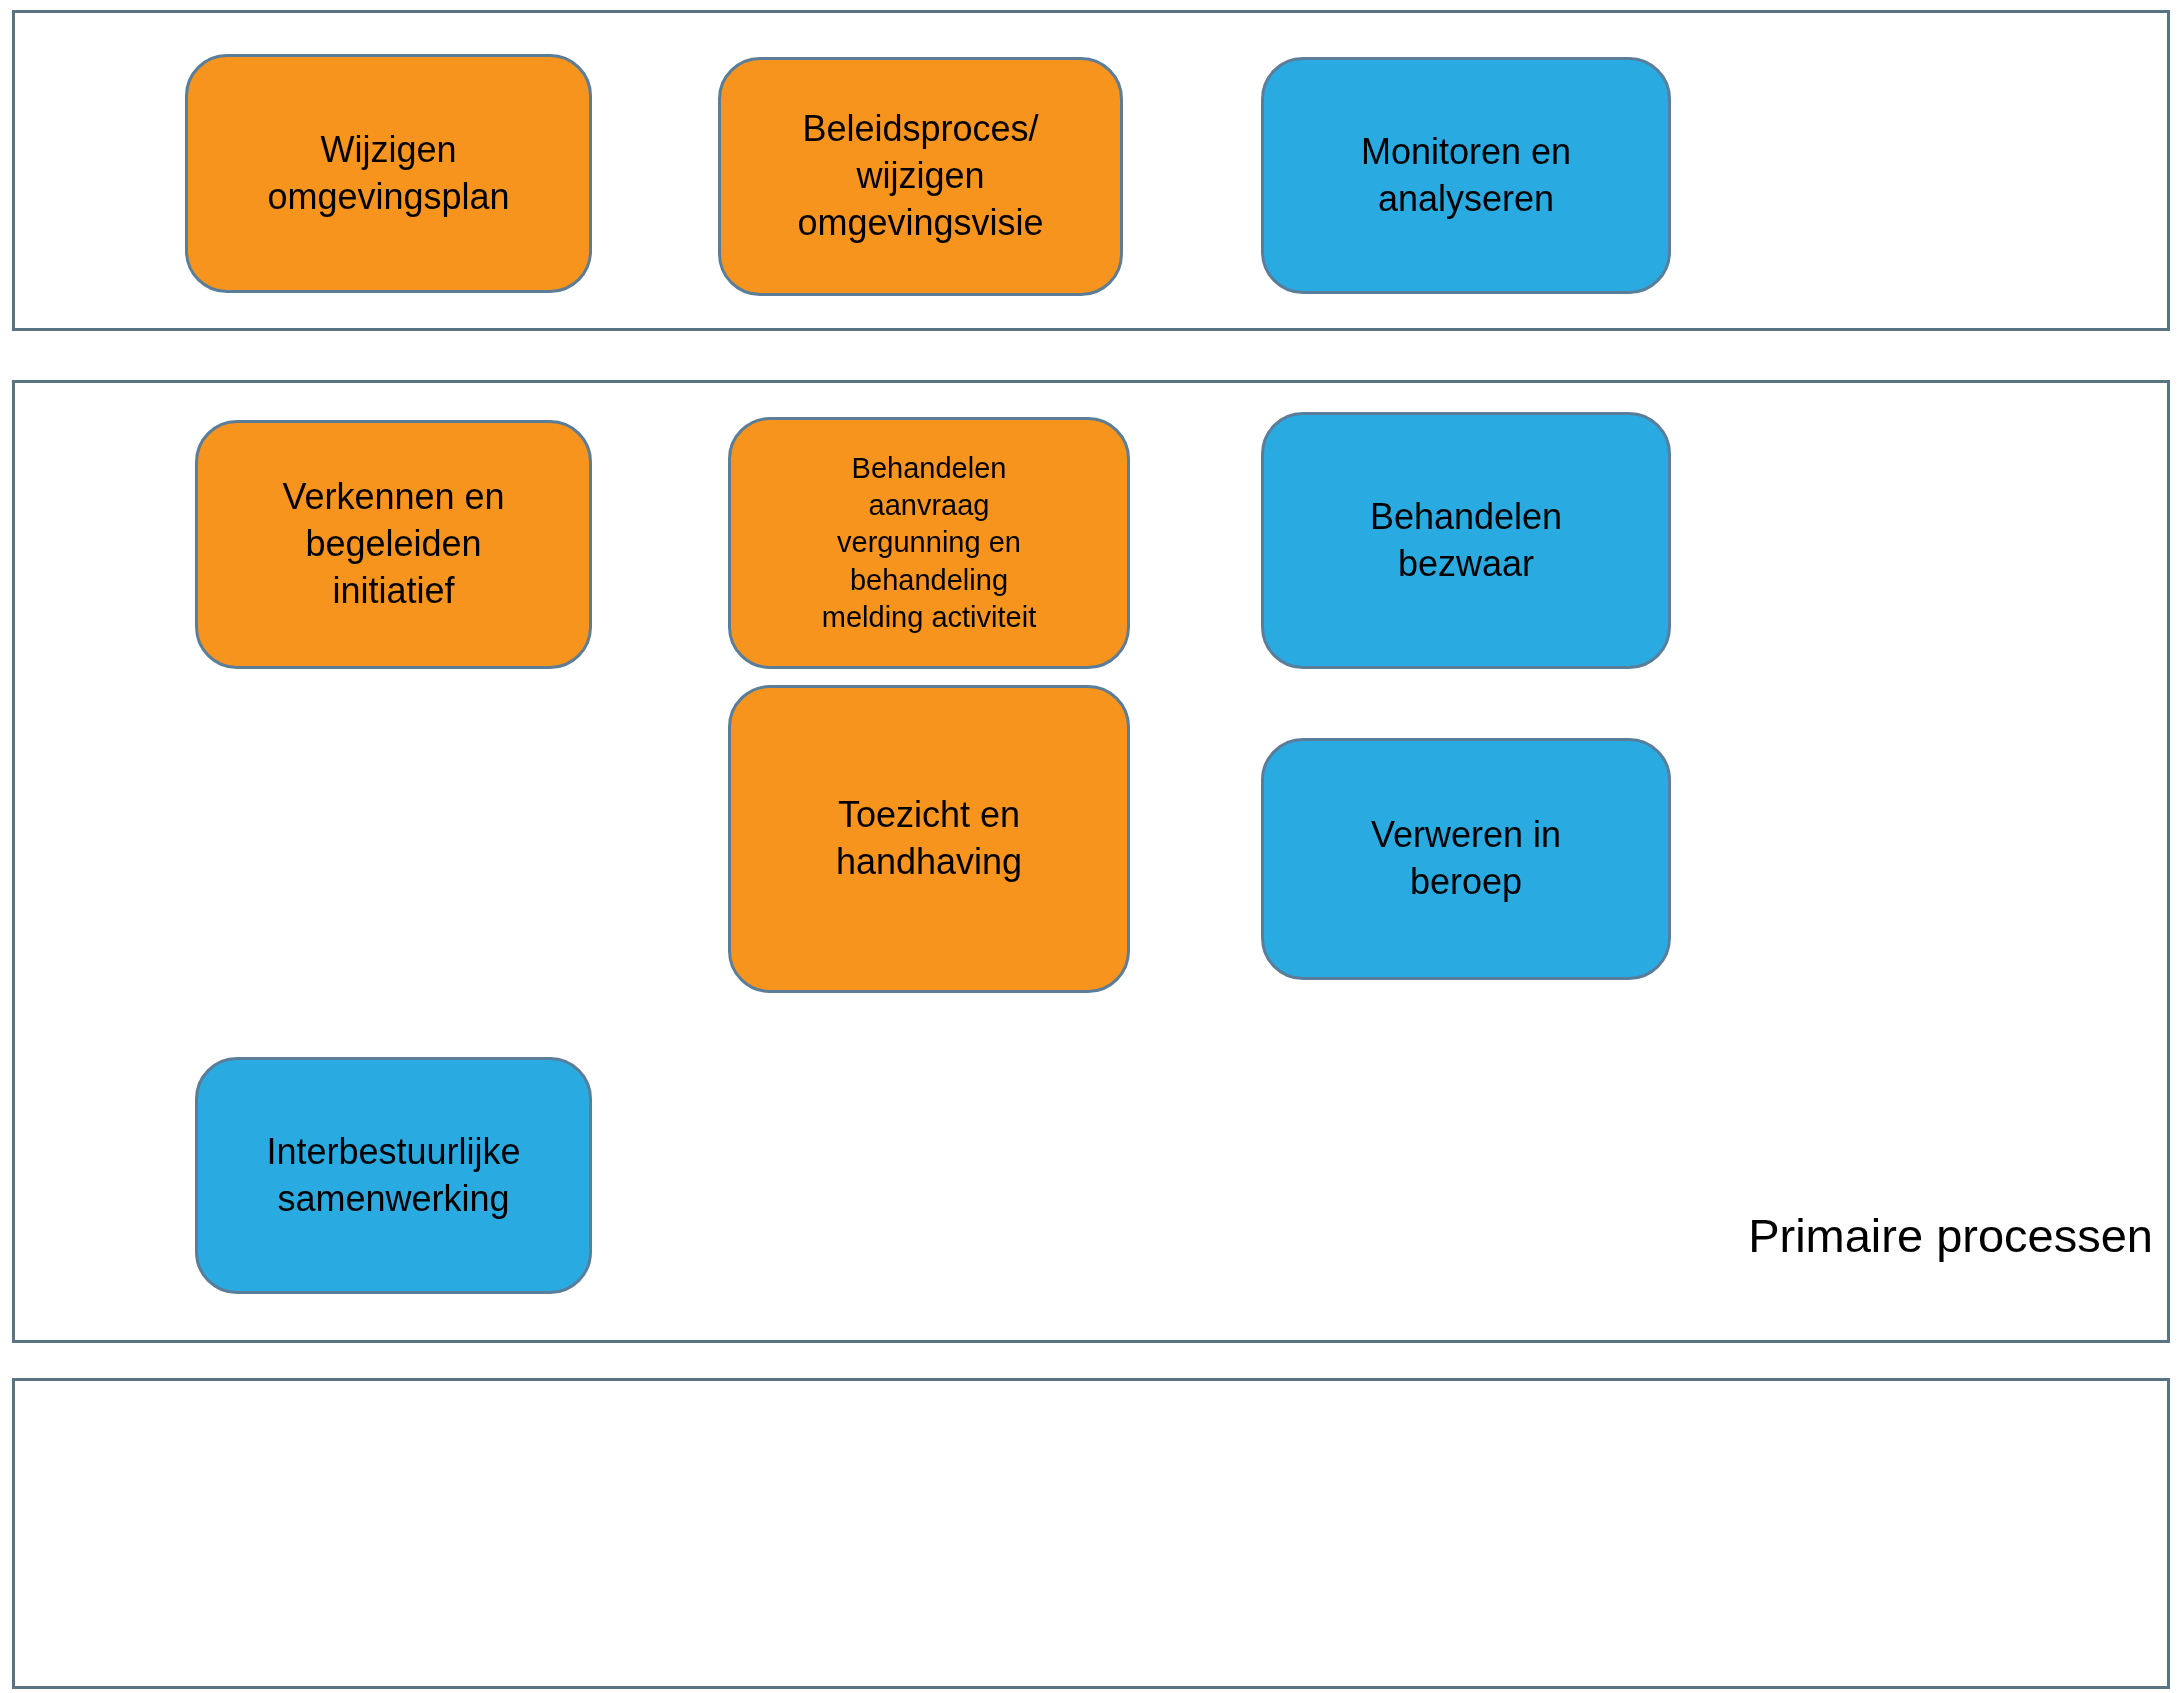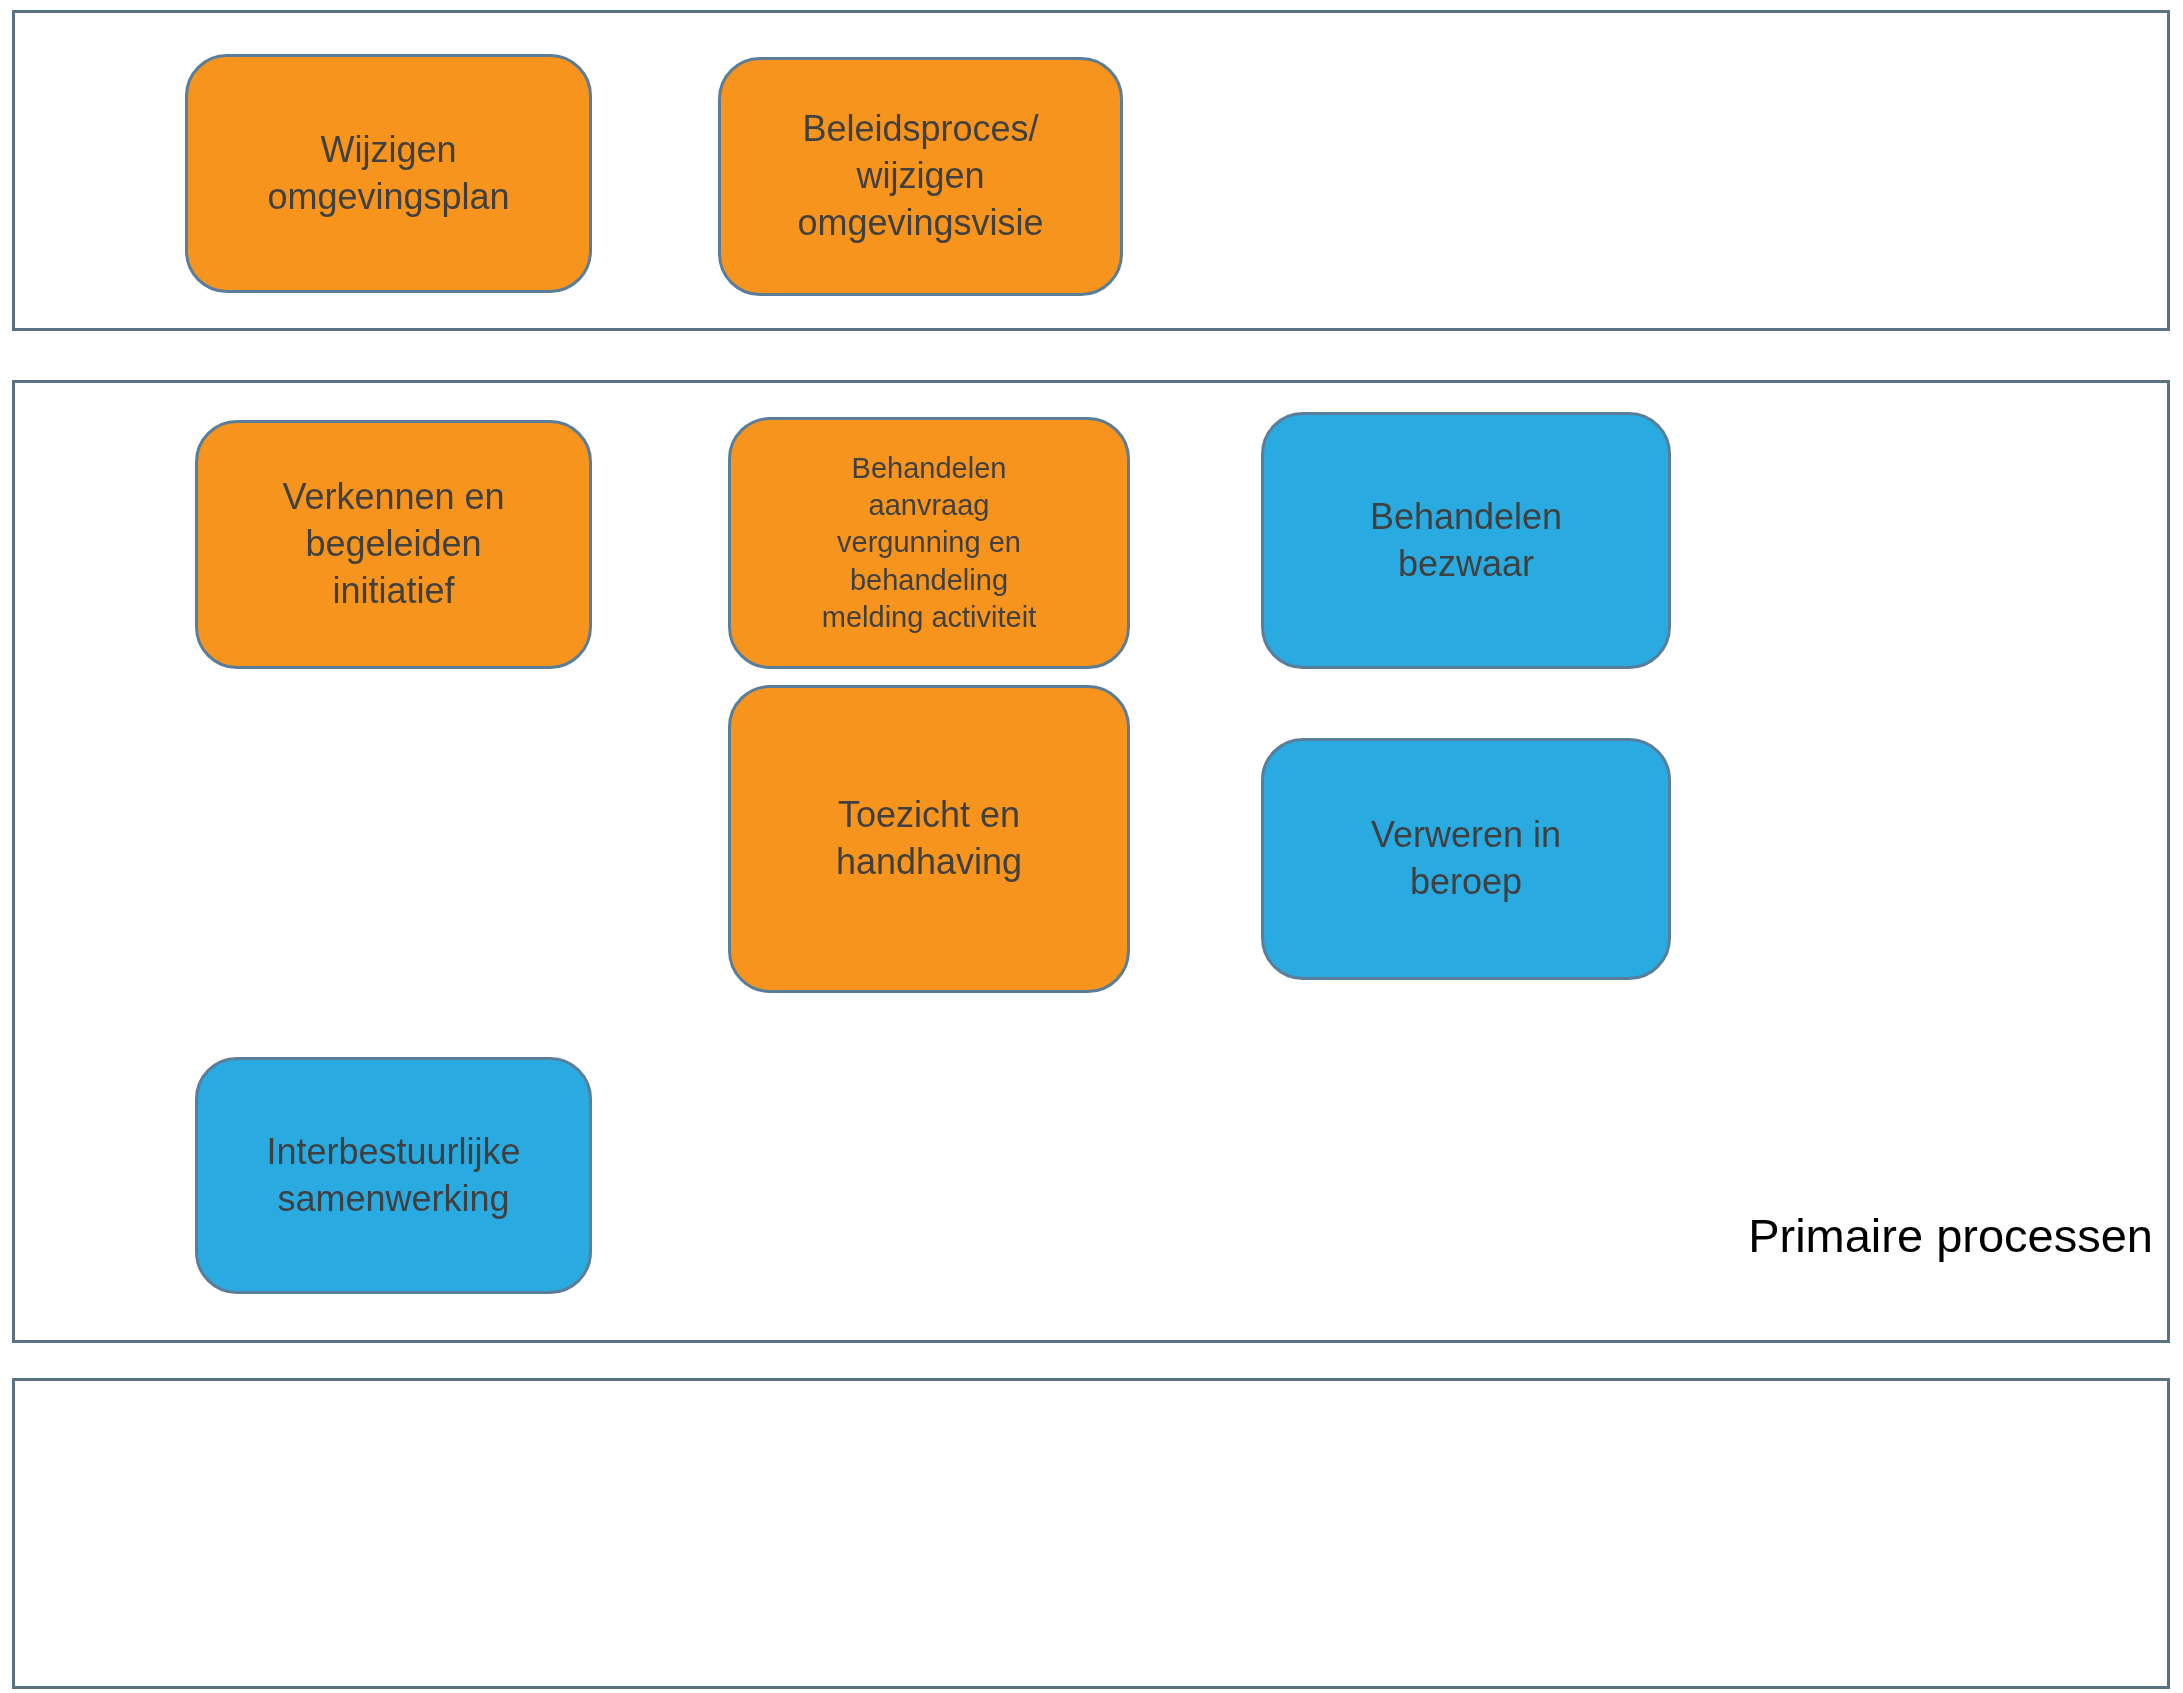--- a/index.html
+++ b/index.html
@@ -36,21 +36,21 @@
     box-sizing: border-box;
     display: flex;
     align-items: center;
     justify-content: center;
     text-align: center;
   }
   .box-text {
     white-space: pre-line;
     font-size: 36px;
     line-height: 1.3;
-    color: #404040;
+    color: #000000;
     padding: 0 15px;
     text-align: center;
   }
   .box-text.small {
     font-size: 29px;
     line-height: 1.28;
   }
 </style>
 </head>
 <body>
@@ -63,20 +63,24 @@
     <span class="box-text">Wijzigen
 omgevingsplan</span>
   </div>
 
   <div class="box" style="left: 718px; top: 57px; width: 405px; height: 239px; background-color: rgb(247, 148, 30);">
     <span class="box-text">Beleidsproces/
 wijzigen
 omgevingsvisie</span>
   </div>
 
+  <div class="box" style="left: 1261px; top: 57px; width: 410px; height: 237px; background-color: rgb(41, 171, 226);">
+    <span class="box-text">Monitoren en
+analyseren</span>
+  </div>
 
 
   <div class="section" style="left:12.3px; top:380px; width:2158px; height:963px;"></div>
 
   <div class="box" style="left: 195px; top: 420px; width: 397px; height: 249px; background-color: rgb(247, 148, 30);">
     <span class="box-text">Verkennen en
 begeleiden
 initiatief</span>
   </div>
 

